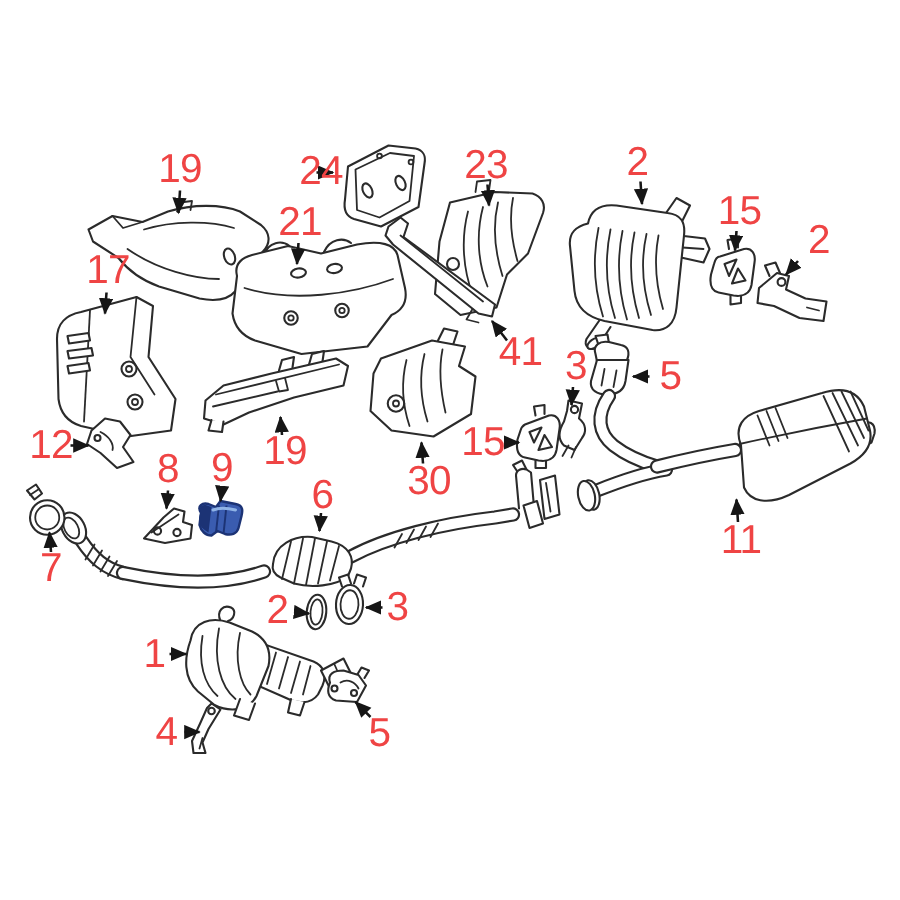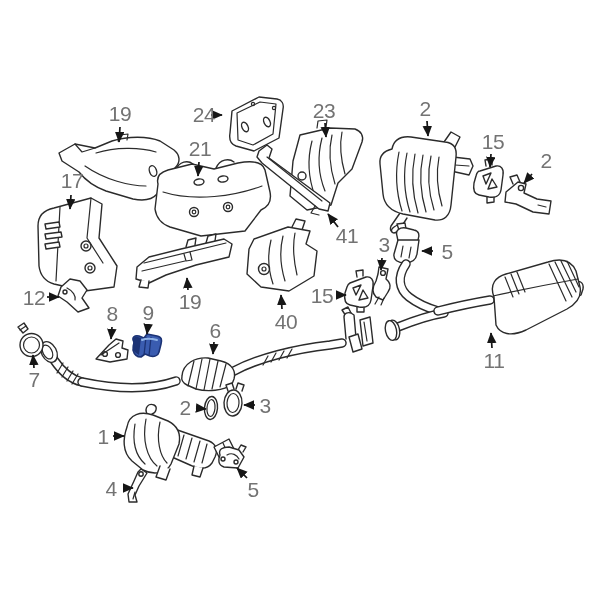--- a/index.html
+++ b/index.html
@@ -1,22 +1,22 @@
 <!DOCTYPE html>
 <html><head>
 <meta charset="utf-8">
 <style>
   html,body{margin:0;padding:0;}
   body{width:600px;height:600px;background:#ffffff;font-family:"Liberation Sans",sans-serif;}
   .stage{position:relative;width:600px;height:600px;background:#ffffff;overflow:hidden;}
   .stage svg{position:absolute;left:0;top:0;}
   .callout{
     position:absolute;transform:translate(-50%,-50%);
-    font-size:21px;line-height:1;letter-spacing:-0.5px;
-    color:#737373;user-select:none;cursor:pointer;white-space:nowrap;
+    font-size:27px;line-height:1;letter-spacing:-0.5px;
+    color:#ef4444;user-select:none;cursor:pointer;white-space:nowrap;
   }
   .p{fill:#ffffff;stroke:#2b2b2b;stroke-width:1.4;stroke-linejoin:round;stroke-linecap:round;}
   .l{fill:none;stroke:#2b2b2b;stroke-width:1.2;stroke-linejoin:round;stroke-linecap:round;}
   .tubeO{fill:none;stroke:#2b2b2b;stroke-width:9.5;stroke-linecap:round;}
   .tubeI{fill:none;stroke:#ffffff;stroke-width:6.6;stroke-linecap:round;}
   .arrow{fill:none;stroke:#161616;stroke-width:1.7;marker-end:url(#ah);}
 </style>
 </head>
 <body>
 
@@ -326,18 +326,18 @@
   <div class="callout" style="left:494px;top:360px">11</div>
   <div class="callout" style="left:447px;top:251px">5</div>
   <div class="callout" style="left:384px;top:244px">3</div>
   <div class="callout" style="left:546px;top:160px">2</div>
   <div class="callout" style="left:493px;top:141px">15</div>
   <div class="callout" style="left:322px;top:295px">15</div>
   <div class="callout" style="left:34px;top:297px">12</div>
   <div class="callout" style="left:72px;top:180px">17</div>
   <div class="callout" style="left:190px;top:301px">19</div>
   <div class="callout" style="left:120px;top:113px">19</div>
-  <div class="callout" style="left:286px;top:321px">40</div>
+  <div class="callout" style="left:286px;top:321px">30</div>
   <div class="callout" style="left:200px;top:148px">21</div>
   <div class="callout" style="left:347px;top:235px">41</div>
   <div class="callout" style="left:324px;top:110px">23</div>
-  <div class="callout" style="left:204px;top:114px">24</div>
+  <div class="callout" style="left:214px;top:114px">24</div>
 </div>
 
 </body></html>

